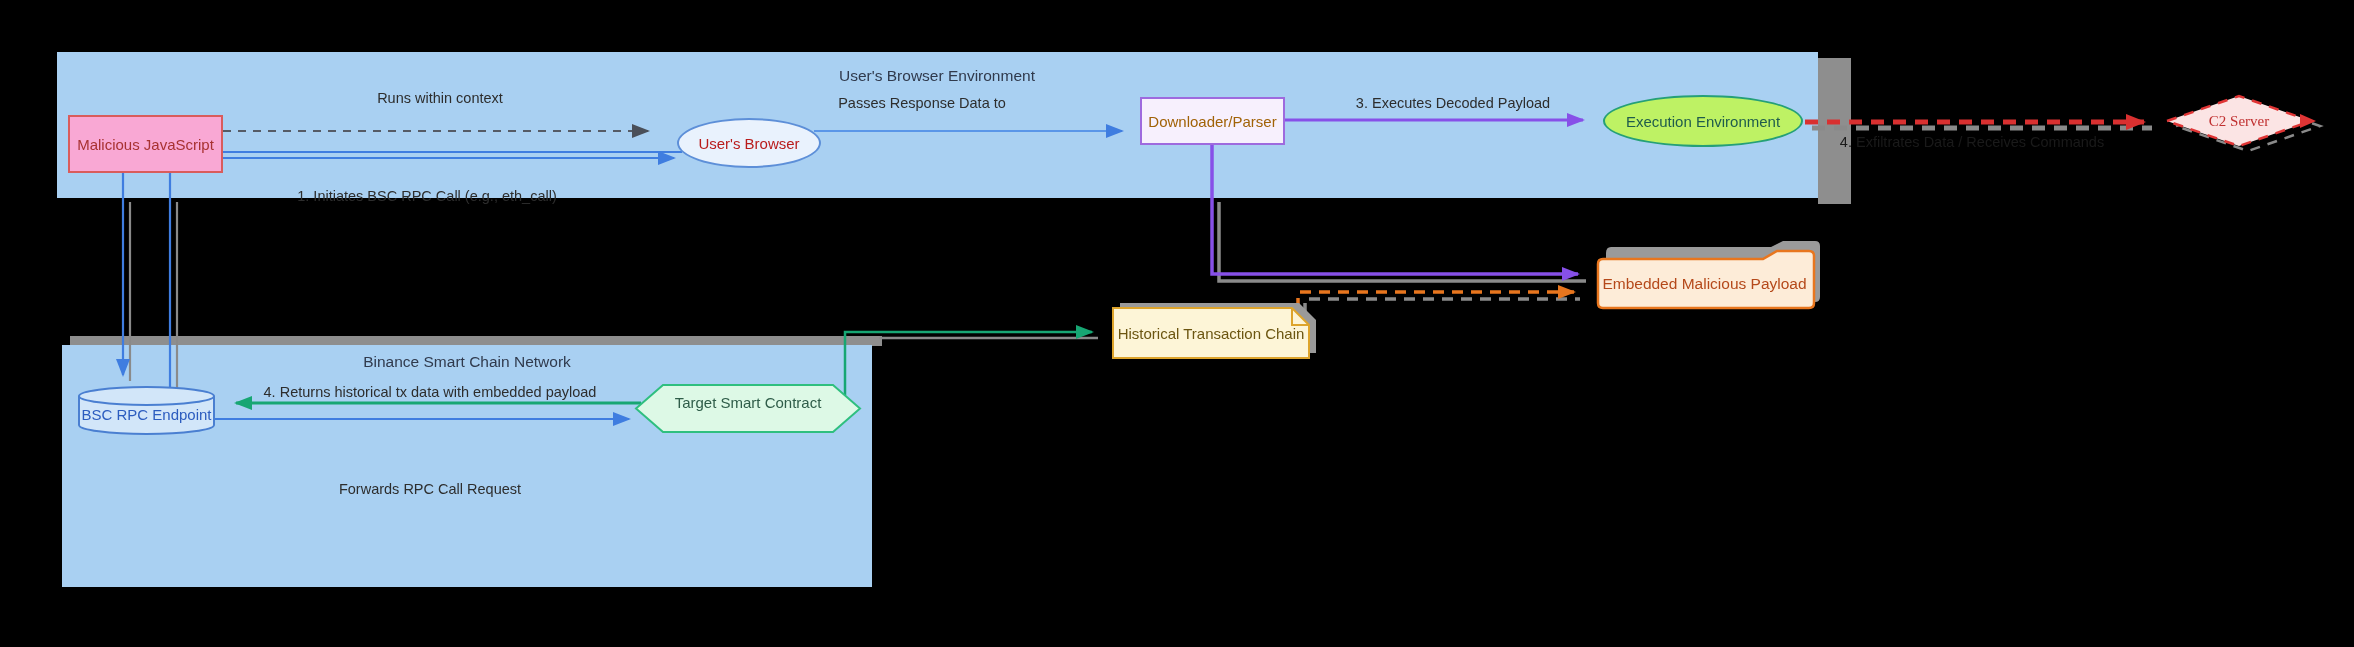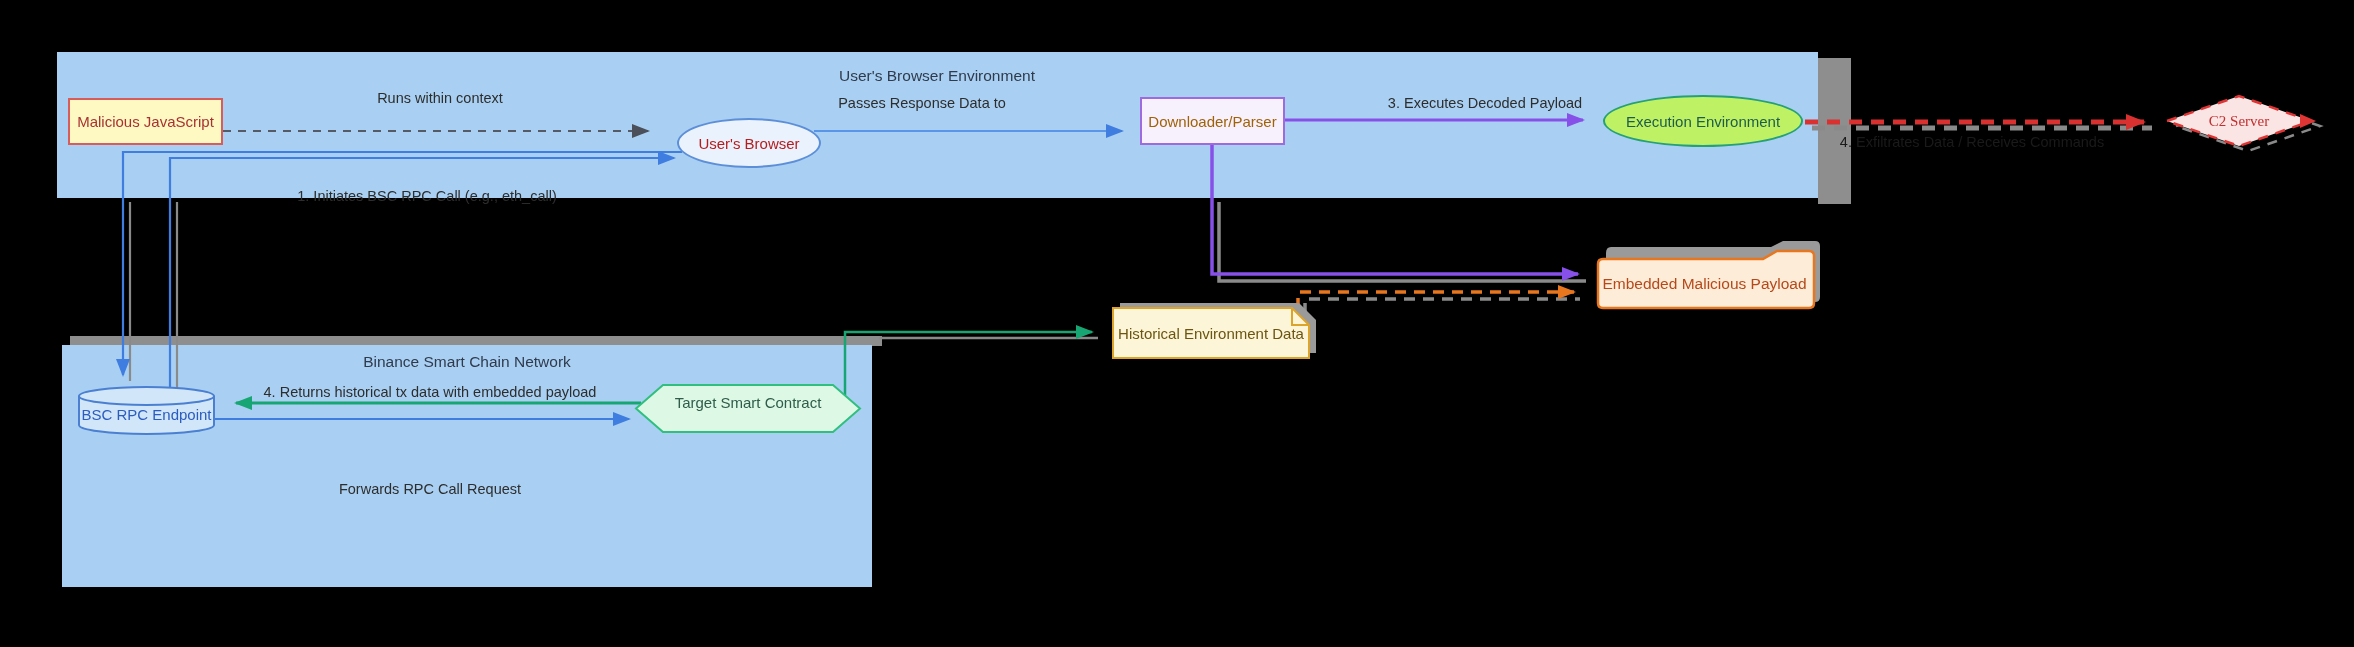--- a/index.html
+++ b/index.html
@@ -12,21 +12,21 @@
   .shadow-strip{position:absolute;background:#8e8e8e;}
   .ctitle{position:absolute;transform:translate(-50%,-50%);white-space:nowrap;
           color:#303a4d;font-size:15.5px;font-weight:400;z-index:4;}
   
   svg.edges{position:absolute;left:0;top:0;z-index:2;overflow:visible;}
   
   .node{position:absolute;z-index:3;display:flex;align-items:center;justify-content:center;
         font-size:15px;white-space:nowrap;}
   .node svg{position:absolute;left:0;top:0;overflow:visible;}
   .node .nlabel{position:relative;z-index:1;}
-  .n-mal{left:68px;top:98px;width:155px;height:47px;background:#fef9c3;
+  .n-mal{left:68px;top:115px;width:155px;height:58px;background:#f9a8d4;
          border:2px solid #d95c5c;color:#a83232;box-sizing:border-box;}
   .n-ub{left:677px;top:118px;width:144px;height:50px;background:#e9f2fd;
         border:2px solid #5d8fd8;border-radius:50%;color:#b91c1c;box-sizing:border-box;}
   .n-dl{left:1140px;top:97px;width:145px;height:48px;background:#f7f0fd;
         border:2px solid #9e6ade;color:#a16207;box-sizing:border-box;}
   .n-ex{left:1603px;top:95px;width:200px;height:52px;background:#bef264;
         border:2px solid #25a077;border-radius:50%;color:#1f5c4c;box-sizing:border-box;}
   .n-c2{left:2167px;top:96px;width:144px;height:50px;color:#c03030;font-family:Liberation Serif, serif;}
   .n-pay{left:1593px;top:250px;width:223px;height:60px;color:#b5491a;font-size:15.5px;}
   .n-pay .nlabel{padding-top:8px;}
@@ -128,39 +128,39 @@
     </svg>
     <span class="nlabel">Embedded Malicious Payload</span>
   </div>
 
   <div class="node n-note">
     <svg width="198" height="52">
       <path d="M8,-4 H187 L204,13 V46 H8 Z" fill="#9a9a9a" stroke="none"></path>
       <path d="M1,1 H180 L197,18 V51 H1 Z" fill="#fdf5d7" stroke="#dda42c" stroke-width="2"></path>
       <path d="M180,1 V18 H197" fill="none" stroke="#dda42c" stroke-width="2"></path>
     </svg>
-    <span class="nlabel">Historical Environment Data</span>
+    <span class="nlabel">Historical Transaction Chain</span>
   </div>
 
   <div class="node n-cyl">
     <svg width="137" height="49">
       <path d="M1,10 V39 A67.5,9 0 0 0 136,39 V10" fill="#d2e6f9" stroke="#4a7fd1" stroke-width="2"></path>
       <ellipse cx="68.5" cy="10" rx="67.5" ry="9" fill="#d2e6f9" stroke="#4a7fd1" stroke-width="2"></ellipse>
     </svg>
     <span class="nlabel">BSC RPC Endpoint</span>
   </div>
 
   <div class="node n-hex">
     <svg width="226" height="49">
       <polygon points="28,1 198,1 225,24.5 198,48 28,48 1,24.5" fill="#ddf9e6" stroke="#2fbf7f" stroke-width="2"></polygon>
     </svg>
     <span class="nlabel">Target Smart Contract</span>
   </div>
 
   <div class="elabel" style="left:434px;top:98px;margin-left:6px;">Runs within context</div>
   <div class="elabel" style="left:427px;top:196px;">1. Initiates BSC RPC Call (e.g., eth_call)</div>
   <div class="elabel" style="left:922px;top:103px;">Passes Response Data to</div>
-  <div class="elabel" style="left:1453px;top:103px;margin-left:32px;">3. Executes Decoded Payload</div>
+  <div class="elabel" style="left:1453px;top:103px;">3. Executes Decoded Payload</div>
   <div class="elabel" style="left:430px;top:392px;">4. Returns historical tx data with embedded payload</div>
   <div class="elabel" style="left:430px;top:489px;">Forwards RPC Call Request</div>
   <div class="elabel hidden-dark" style="left:1972px;top:142px;">4. Exfiltrates Data / Receives Commands</div>
 
 </div>
 
 </body></html>

